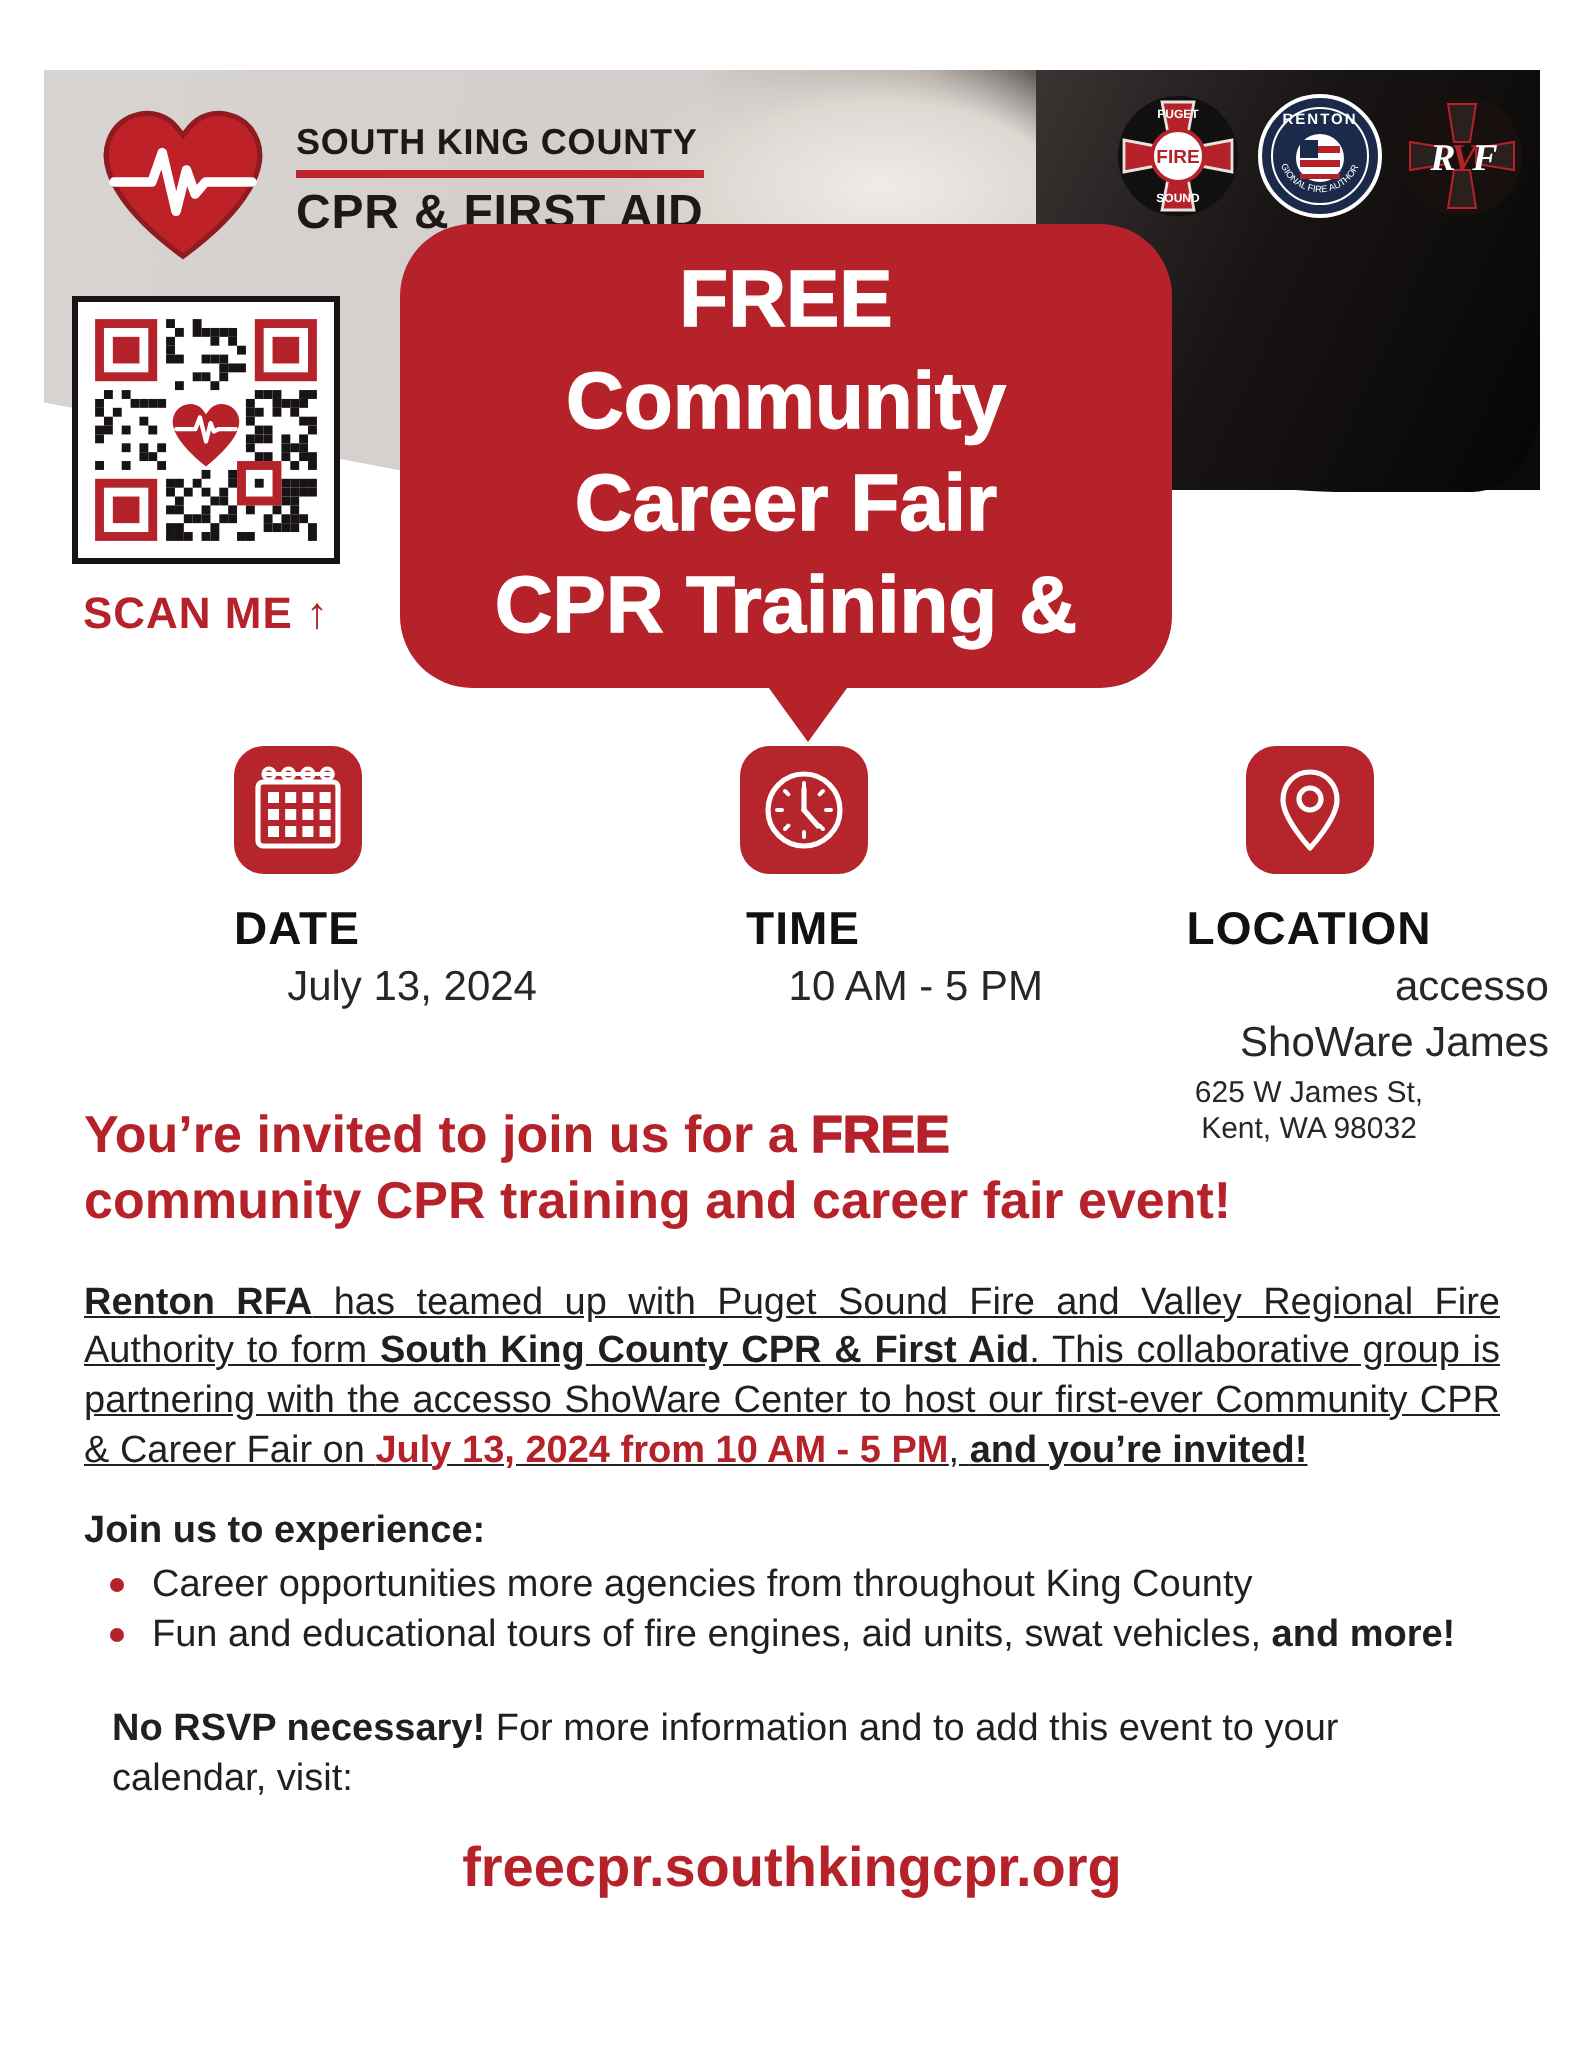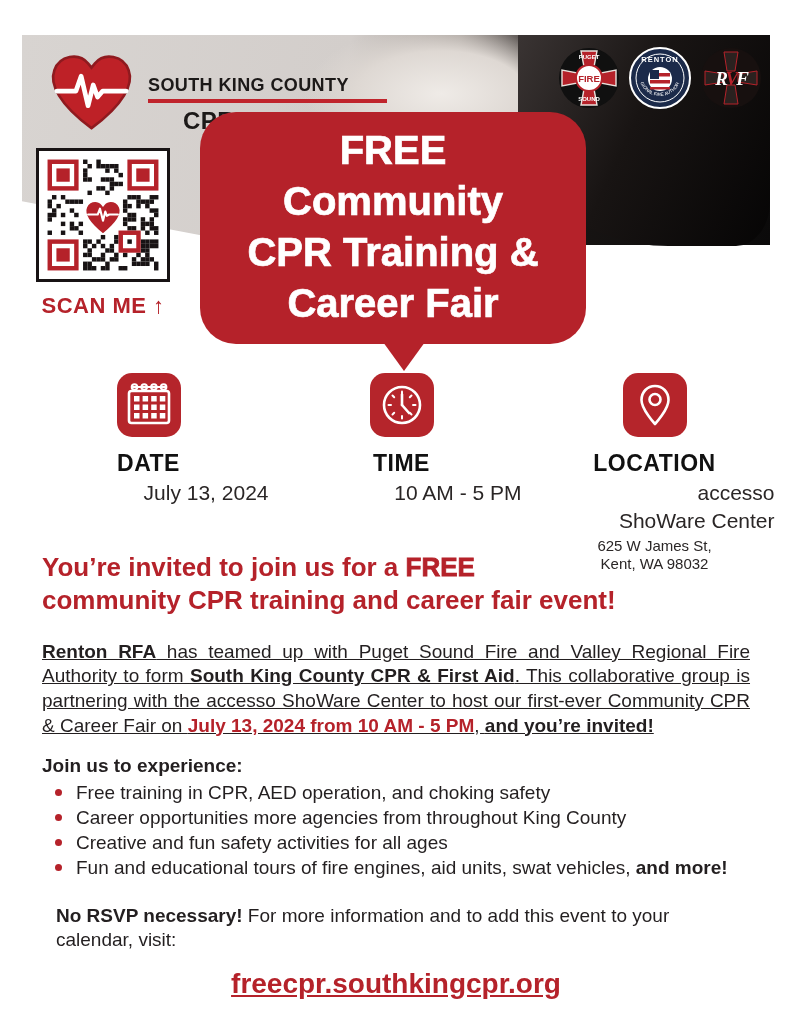--- a/index.html
+++ b/index.html
@@ -21,24 +21,24 @@
   .banner-dark {
     position:absolute; right:0; top:0; width:252px; height:211px;
     background:linear-gradient(115deg, #3a3433 0%, #181413 45%, #060505 100%);
     border-radius:0 0 34px 150px / 0 0 44px 120px;
   }
   .banner-wedge {
     position:absolute; left:0; bottom:-1px; width:235px; height:64px;
     background:#ffffff; clip-path:polygon(0 100%, 0 30%, 100% 100%);
   }
   
-  .logo { position:absolute; left:22px; top:12px; display:flex; align-items:flex-end; gap:9px; }
+  .logo { position:absolute; left:22px; top:12px; display:flex; align-items:center; gap:9px; }
   .logo-title { font-size:18px; font-weight:700; letter-spacing:.4px; color:#1c1918; }
   .logo-rule  { height:4px; background:#c0242c; margin:3px 0 4px; }
-  .logo-sub   { font-size:24px; font-weight:700; letter-spacing:.4px; color:#1c1918;margin-left:35px; }
+  .logo-sub   { font-size:24px; font-weight:700; letter-spacing:.4px; color:#1c1918; }
   
   .badges { position:absolute; right:7px; top:11px; display:flex; gap:7px; }
   .badge  { width:64px; height:64px; }
   
   .partnership {
     position:absolute; right:15px; top:68px; width:155px;
     color:#ffffff; font-size:13.5px; line-height:1.17; text-align:right; font-weight:400;
   }
   
   .bubble {
@@ -70,21 +70,21 @@
   .c-red { color:#b5222a; font-weight:700; }
   .body-par { margin-top:23px; font-size:19px; line-height:1.3; text-align:justify;text-decoration:underline; }
   .exp-head { margin-top:17px; font-size:19px; font-weight:700; }
   ul.exp-list { list-style:none; margin-top:3px; }
   ul.exp-list li { position:relative; padding-left:34px; font-size:19px; line-height:1.32; }
   ul.exp-list li::before {
     content:""; position:absolute; left:13px; top:9px;
     width:7px; height:7px; border-radius:50%; background:#b5222a;
   }
   .rsvp { margin:23px 0 0 14px; font-size:19px; line-height:1.3; }
-  .website { margin-top:15px; text-align:center; color:#b5222a; font-size:28px; font-weight:700;text-decoration:underline; }
+  .website { margin-top:15px; text-align:center; color:#b5222a; font-size:28px; font-weight:700; }
 </style>
 </head>
 <body>
 
 <div class="flyer">
 
   <div class="banner">
     <div class="banner-dark"></div>
     <div class="banner-wedge"></div>
 
@@ -142,22 +142,22 @@
           <tspan fill="#ffffff">R</tspan><tspan fill="#b5222a">V</tspan><tspan fill="#ffffff">F</tspan>
         </text>
       </svg>
     </div>
 
   </div>
 
   <div class="bubble">
     <div class="bubble-line">FREE</div>
     <div class="bubble-line">Community</div>
+    <div class="bubble-line">Career Fair</div>
     <div class="bubble-line">CPR Training &amp;</div>
-    <div class="bubble-line">Career Fair</div>
   </div>
   <div class="bubble-tail"></div>
 
   <div class="qr-block">
     <svg class="qr-frame" viewBox="-0.8 -0.8 26.6 26.6">
       <rect x="-0.8" y="-0.8" width="26.6" height="26.6" fill="#ffffff"></rect>
       <g id="qr-modules">
           <rect x="8" y="0" width="1" height="1" fill="#181314"></rect>
           <rect x="11" y="0" width="1" height="1" fill="#181314"></rect>
           <rect x="9" y="1" width="1" height="1" fill="#181314"></rect>
@@ -375,41 +375,39 @@
     </div>
 
     <div class="detail-col">
       <svg class="detail-icon" viewBox="0 0 64 64">
         <rect x="0" y="0" width="64" height="64" rx="15" fill="#b5252b"></rect>
         <path d="M32 13 C24.3 13 18.5 19 18.5 27 C18.5 36.5 32 51 32 51 C32 51 45.5 36.5 45.5 27 C45.5 19 39.7 13 32 13 Z" fill="none" stroke="#ffffff" stroke-width="2.6" stroke-linejoin="round"></path>
         <circle cx="32" cy="26.5" r="5.5" fill="none" stroke="#ffffff" stroke-width="2.6"></circle>
       </svg>
       <div class="detail-label">LOCATION</div>
       <div class="detail-value">accesso</div>
-      <div class="detail-value">ShoWare Center</div>
+      <div class="detail-value">ShoWare James</div>
       <div class="detail-address">
         <div>625 W James St,</div>
         <div>Kent, WA 98032</div>
       </div>
     </div>
   </div>
 
   <div class="content">
     <h2 class="invite">
       <div><span>You’re invited to join us for a </span><span class="xb">FREE</span></div>
       <div><span>community CPR training and career fair event!</span></div>
     </h2>
 
     <p class="body-par"><span class="b">Renton RFA</span><span> has teamed up with Puget Sound Fire and Valley Regional Fire Authority to form </span><span class="b">South King County CPR &amp; First Aid</span><span>. This collaborative group is partnering with the accesso ShoWare Center to host our first-ever Community CPR &amp; Career Fair on </span><span class="c-red">July 13, 2024 from 10 AM - 5 PM</span><span>, </span><span class="b">and you’re invited!</span></p>
 
     <div class="exp-head">Join us to experience:</div>
     <ul class="exp-list">
-      <li><span>Free training in CPR, AED operation, and choking safety</span></li>
       <li><span>Career opportunities more agencies from throughout King County</span></li>
-      <li><span>Creative and fun safety activities for all ages</span></li>
       <li><span>Fun and educational tours of fire engines, aid units, swat vehicles, </span><span class="b">and more!</span></li>
     </ul>
 
     <p class="rsvp"><span class="b">No RSVP necessary!</span><span> For more information and to add this event to your calendar, visit:</span></p>
 
     <div class="website">freecpr.southkingcpr.org</div>
   </div>
 
 </div>
 

